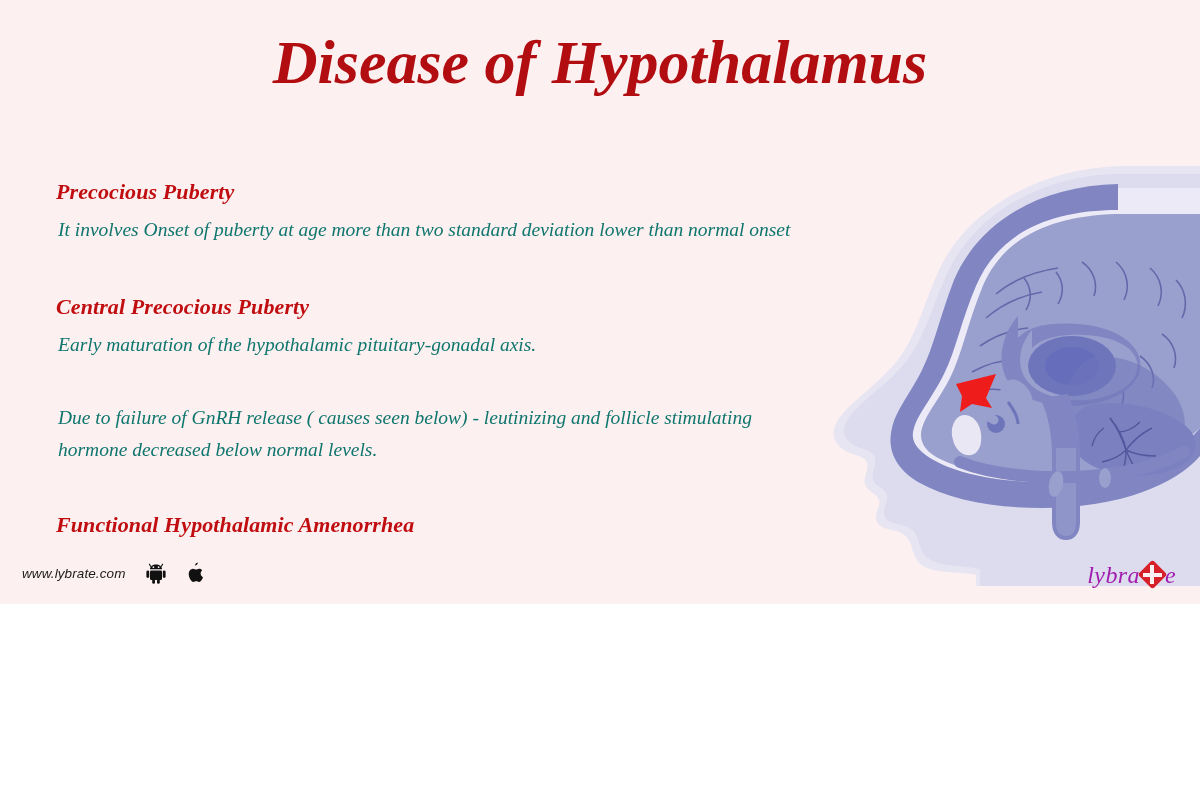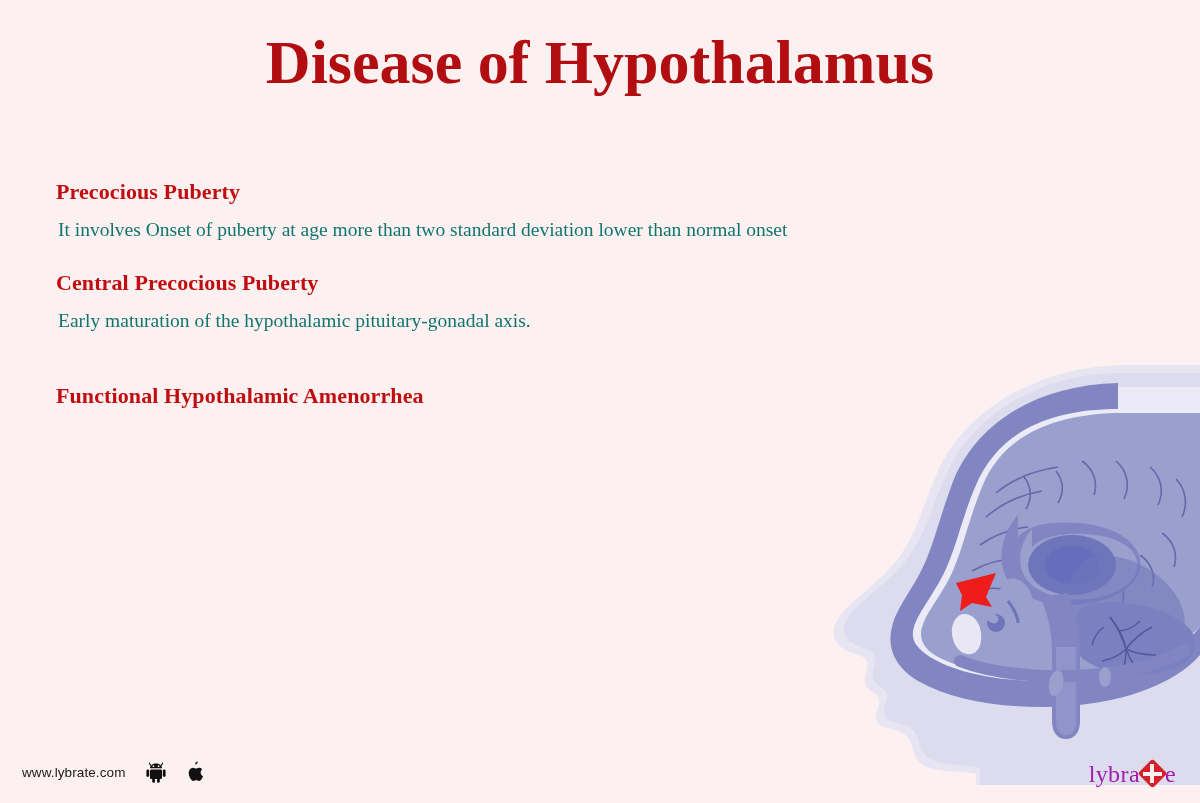--- a/index.html
+++ b/index.html
@@ -3,24 +3,25 @@
 <meta charset="utf-8">
 <style>
   html, body {
     margin: 0;
     padding: 0;
     background: #ffffff;
   }
   #page {
     position: relative;
     width: 1200px;
-    height: 803px;
+    height: 604px;
     background: #fdf0f0;
     overflow: hidden;
     font-family: "Liberation Serif", "DejaVu Serif", serif;
+    font-style: italic;
   }
 
   
   #title {
     position: absolute;
     top: 28px;
     left: 0;
     width: 1200px;
     text-align: center;
     font-family: "Liberation Serif", "DejaVu Serif", serif;
@@ -63,21 +64,21 @@
   .sec-body .tofu {
     display: inline-block;
     width: 9px;
     height: 13px;
     border: 1px solid #6a6a6a;
     vertical-align: -1px;
     margin-left: 1px;
   }
 
   
-  .section.s0 { margin-bottom: 24px; }
+  .section.s0 { margin-bottom: 48px; }
   .section.s1 { }
   .section.s2 { margin-bottom: 46px; }
 
   
   #illustration {
     position: absolute;
     right: 0px;
     bottom: 18px;
     width: 390px;
     height: 420px;
@@ -152,20 +153,21 @@
       <div class="sec-heading">Precocious Puberty</div>
       <div class="sec-body">It involves Onset of puberty at age more than two standard deviation lower than normal onset</div>
     </div>
 
     <div class="section s1">
       <div class="sec-heading">Central Precocious Puberty</div>
       <div class="sec-body">Early maturation of the hypothalamic pituitary-gonadal axis.</div>
     </div>
 
     <div class="section s2">
+      <div class="sec-body" style="max-width:720px">Due to failure of GnRH release ( causes seen below) - leutinizing and follicle stimulating hormone decreased below normal levels.</div>
     </div>
 
     <div class="section s3">
       <div class="sec-heading">Functional Hypothalamic Amenorrhea</div>
     </div>
 
   </div>
 
   <div id="illustration">
     <svg viewBox="0 0 390 420" xmlns="http://www.w3.org/2000/svg">

